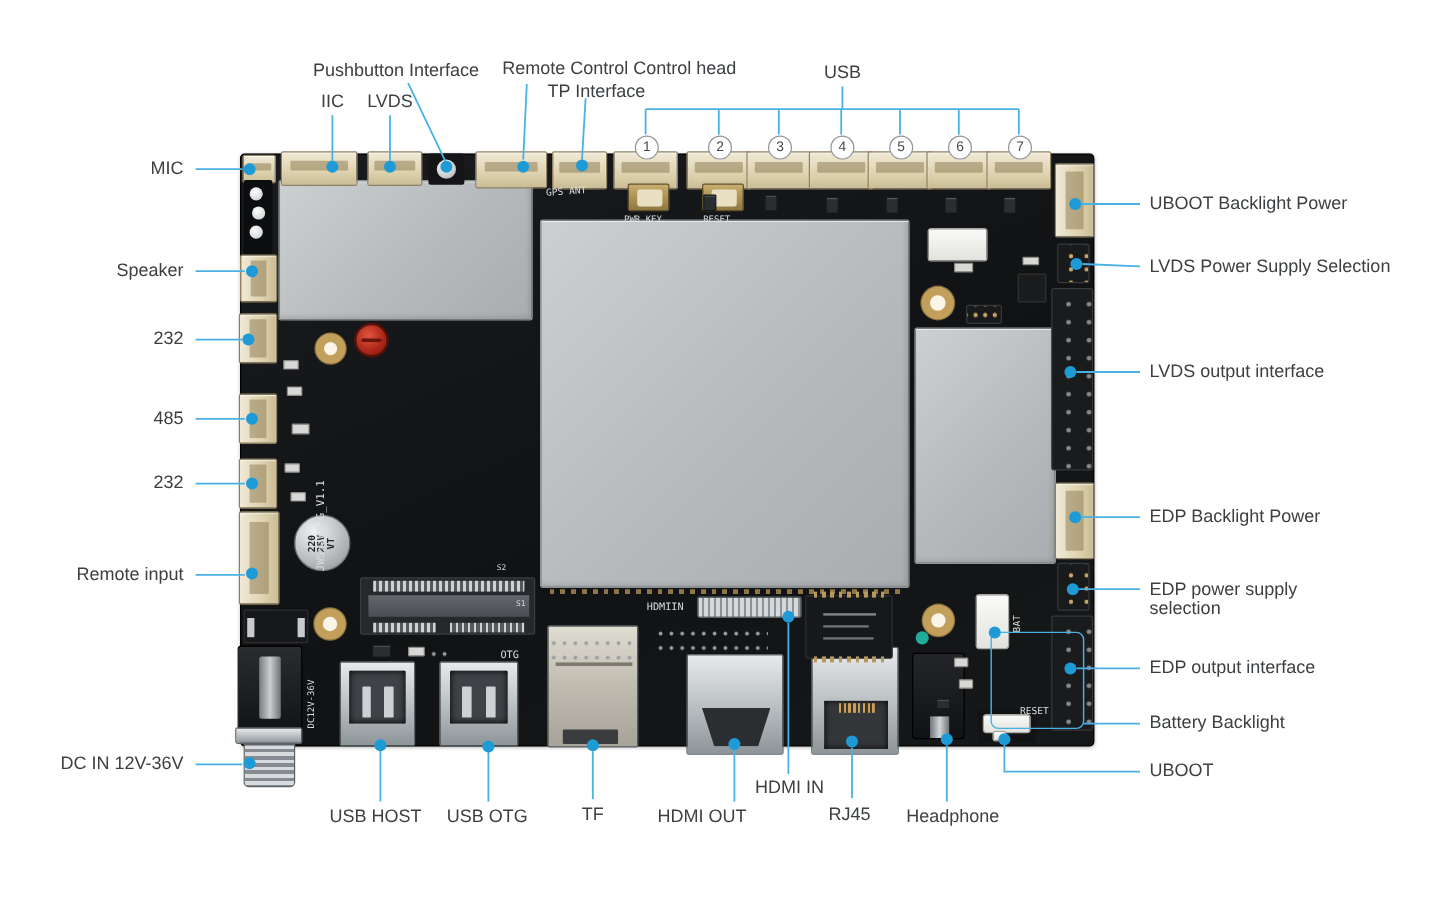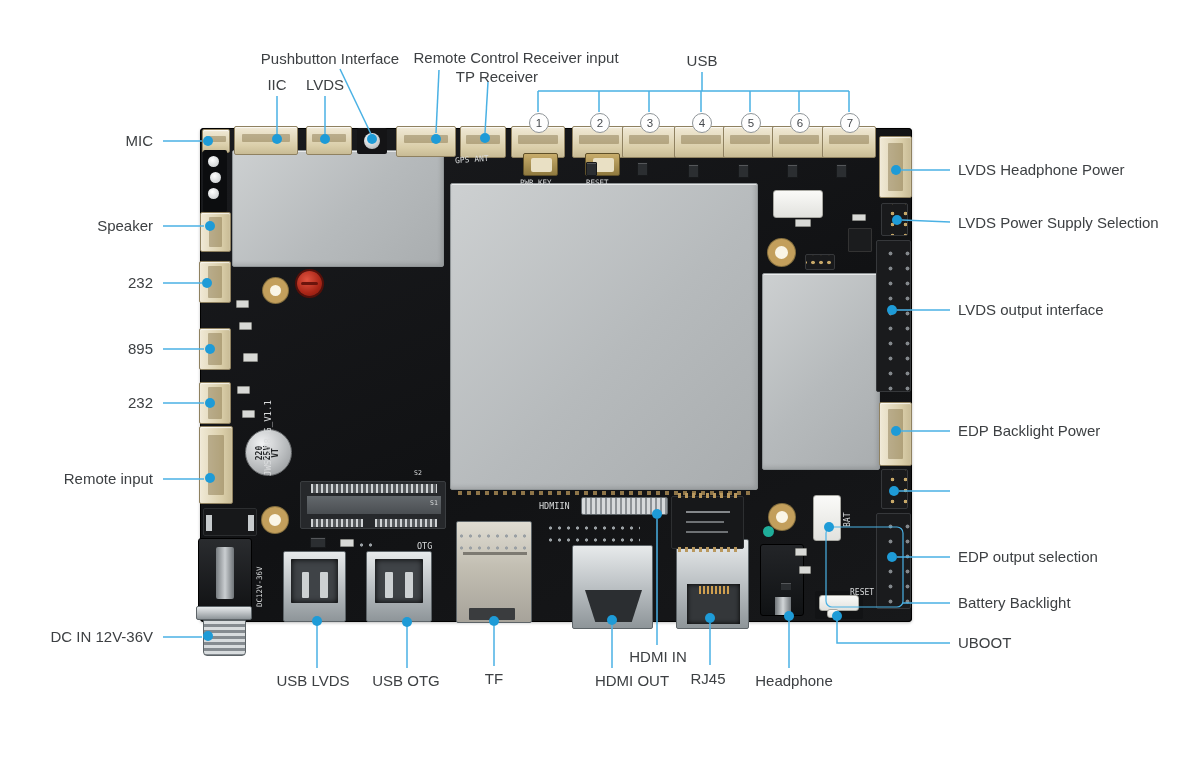--- a/index.html
+++ b/index.html
@@ -380,41 +380,45 @@
   <div class="numc" style="left:590px;top:113px">2</div>
   <div class="numc" style="left:640px;top:113px">3</div>
   <div class="numc" style="left:692px;top:113px">4</div>
   <div class="numc" style="left:741px;top:113px">5</div>
   <div class="numc" style="left:790px;top:113px">6</div>
   <div class="numc" style="left:840px;top:113px">7</div>
 
   <div class="lbl ctr" style="left:330px;top:51px">Pushbutton Interface</div>
   <div class="lbl ctr" style="left:277px;top:77px">IIC</div>
   <div class="lbl ctr" style="left:325px;top:77px">LVDS</div>
-  <div class="lbl ctr" style="left:516px;top:50px">Remote Control Receiver input</div>
-  <div class="lbl ctr" style="left:497px;top:69px">TP Receiver</div>
+  <div class="lbl ctr" style="left:516px;top:50px">Remote Control Control head</div>
+  <div class="lbl ctr" style="left:497px;top:69px">TP Interface</div>
   <div class="lbl ctr" style="left:702px;top:53px">USB</div>
 
   <div class="lbl rgt" style="right:1047px;top:133px">MIC</div>
   <div class="lbl rgt" style="right:1047px;top:218px">Speaker</div>
   <div class="lbl rgt" style="right:1047px;top:275px">232</div>
-  <div class="lbl rgt" style="right:1047px;top:341px">895</div>
+  <div class="lbl rgt" style="right:1047px;top:341px">485</div>
   <div class="lbl rgt" style="right:1047px;top:395px">232</div>
   <div class="lbl rgt" style="right:1047px;top:471px">Remote input</div>
   <div class="lbl rgt" style="right:1047px;top:629px">DC IN 12V-36V</div>
 
-  <div class="lbl" style="left:958px;top:162px">LVDS Headphone Power</div>
+  <div class="lbl" style="left:958px;top:162px">UBOOT Backlight Power</div>
   <div class="lbl" style="left:958px;top:215px">LVDS Power Supply Selection</div>
   <div class="lbl" style="left:958px;top:302px">LVDS output interface</div>
   <div class="lbl" style="left:958px;top:423px">EDP Backlight Power</div>
-  <div class="lbl" style="left:958px;top:549px">EDP output selection</div>
+  <div class="lbl two" style="left:958px;top:484px">
+    <span style="display:block">EDP power supply</span>
+    <span style="display:block">selection</span>
+  </div>
+  <div class="lbl" style="left:958px;top:549px">EDP output interface</div>
   <div class="lbl" style="left:958px;top:595px">Battery Backlight</div>
   <div class="lbl" style="left:958px;top:635px">UBOOT</div>
 
-  <div class="lbl ctr" style="left:313px;top:673px">USB LVDS</div>
+  <div class="lbl ctr" style="left:313px;top:673px">USB HOST</div>
   <div class="lbl ctr" style="left:406px;top:673px">USB OTG</div>
   <div class="lbl ctr" style="left:494px;top:671px">TF</div>
-  <div class="lbl ctr" style="left:632px;top:673px">HDMI OUT</div>
+  <div class="lbl ctr" style="left:585px;top:673px">HDMI OUT</div>
   <div class="lbl ctr" style="left:658px;top:649px">HDMI IN</div>
   <div class="lbl ctr" style="left:708px;top:671px">RJ45</div>
   <div class="lbl ctr" style="left:794px;top:673px">Headphone</div>
 
 </div>
 
 </body></html>

